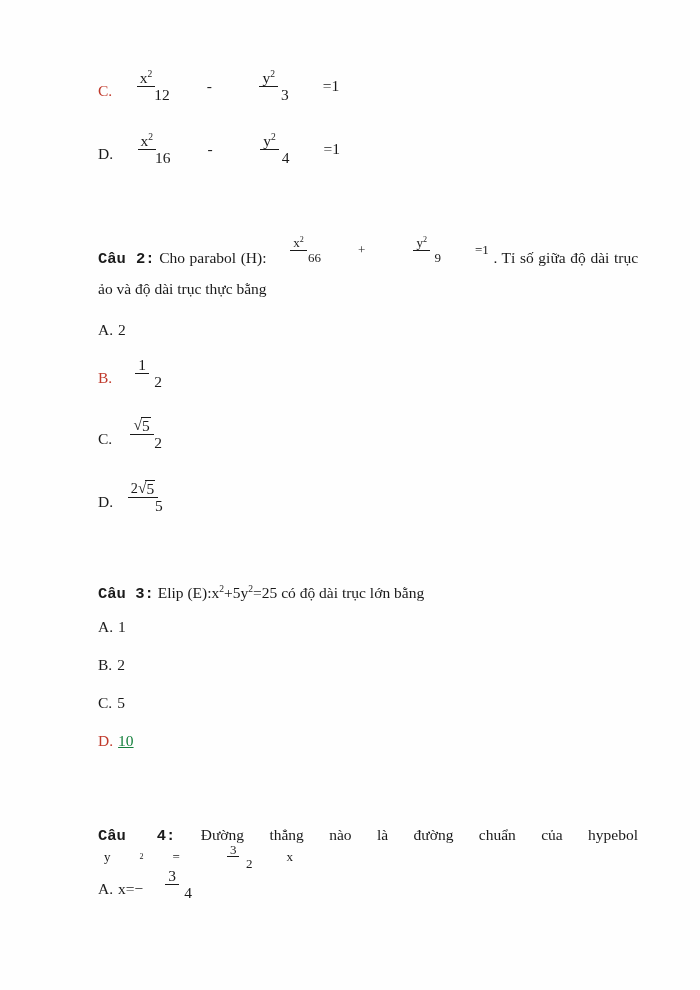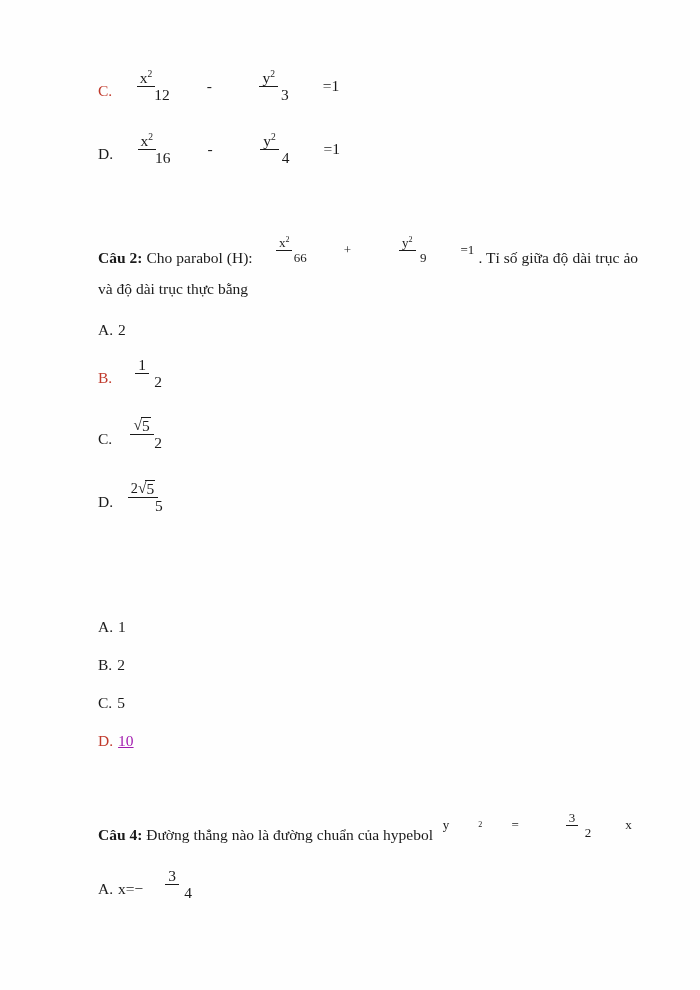--- a/index.html
+++ b/index.html
@@ -23,33 +23,33 @@
     background: #fefefe;
   }
 
   
   .qline {
     font-size: 15.5px;
     line-height: 1.9;
     text-align: justify;
     color: #1a1a1a;
   }
-  .qlabel { font-weight: bold; }
+  .qlabel { font-weight: bold; font-family: Liberation Mono, monospace; }
 
   .option {
     font-size: 15.5px;
     line-height: 1.6;
     color: #1a1a1a;
     display: flex;
     align-items: flex-end;
     white-space: nowrap;
   }
   .option .opt-key { margin-right: 5px; }
   .option.red .opt-key { color: #c0392b; }
-  .option.red .opt-val { color: #a21caf; text-decoration: underline; }
+  .option.red .opt-val { color: #15803d; text-decoration: underline; }
 
   
   .math {
     display: inline-flex;
     align-items: center;
     vertical-align: middle;
     font-family: "Liberation Serif", "DejaVu Serif", serif;
     gap: 29px;
   }
   .math.small { font-size: 13px; }
@@ -201,20 +201,24 @@
           <span style="font-size:0.92em">2</span><span class="sqrt">
               <span class="radical">√</span>
               <span class="radicand">5</span>
             </span>
         </span>
         <span class="den">5</span>
       </span>
     </span>
   </div>
 
+  <div class="qline abs" id="cau3">
+    <span class="qlabel">Câu 3:</span>
+    <span>Elip (E):x</span><sup class="sq">2</sup><span>+5y</span><sup class="sq">2</sup><span>=25 có độ dài trục lớn bằng</span>
+  </div>
 
   <div class="option abs" id="opt-a-q3">
     <span class="opt-key">A.</span>
     <span class="opt-val">1</span>
   </div>
   <div class="option abs" id="opt-b-q3">
     <span class="opt-key">B.</span>
     <span class="opt-val">2</span>
   </div>
   <div class="option abs" id="opt-c-q3">

